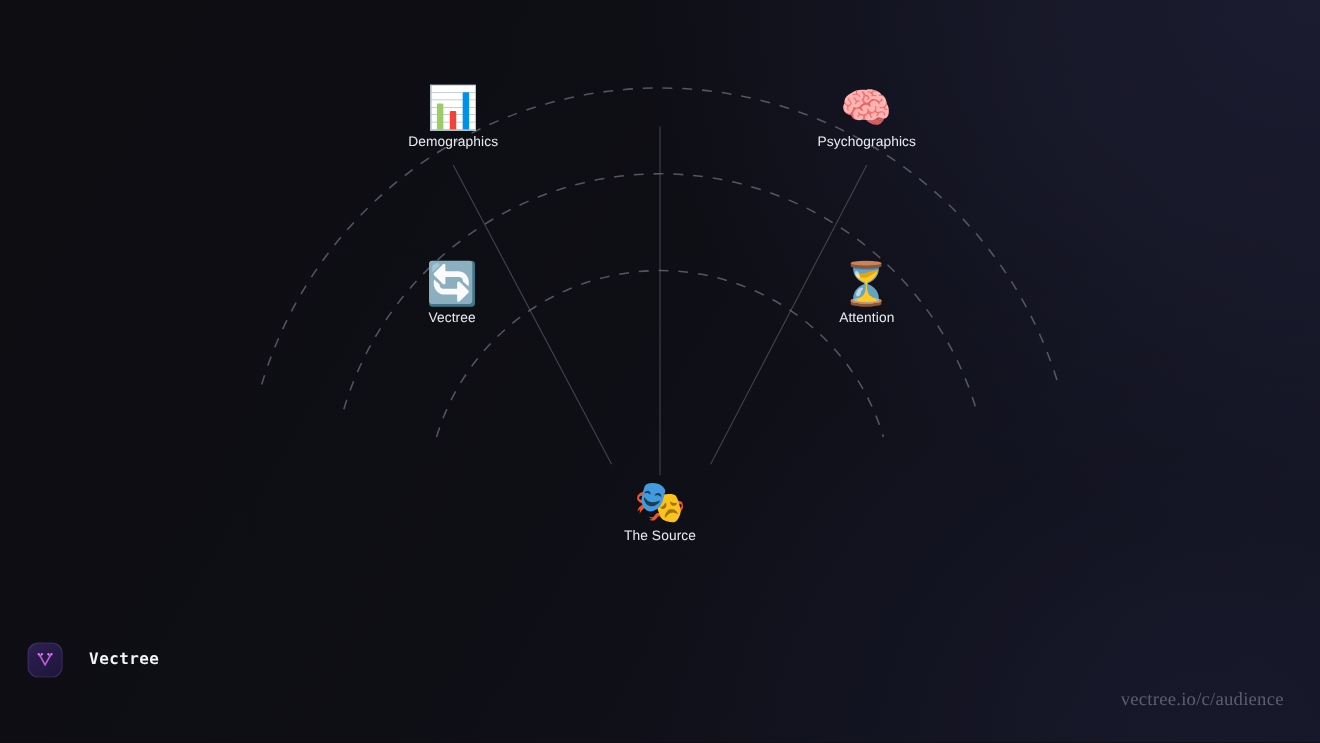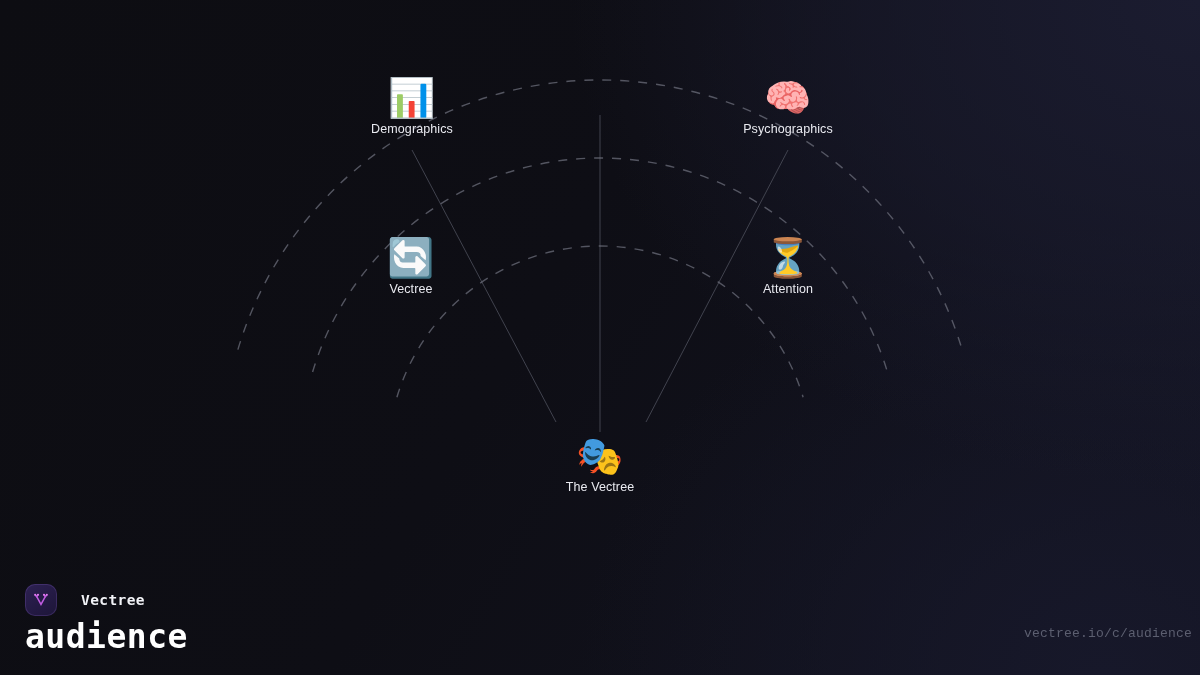--- a/index.html
+++ b/index.html
@@ -94,24 +94,24 @@
     top: 57px;
     font-family: "DejaVu Sans Mono", "Liberation Mono", monospace;
     font-size: 33px;
     font-weight: bold;
     color: #ffffff;
     letter-spacing: 0.5px;
     line-height: 40px;
   }
   #footer-url {
     position: absolute;
-    right: 8px;
+    right: 33px;
     top: 66px;
-    font-family: Liberation Mono, monospace;
-    font-size: 13px;
+    font-family: Liberation Serif, serif;
+    font-size: 17px;
     color: #5c5f70;
     letter-spacing: 0.2px;
   }
 </style>
 </head>
 <body>
 
 <div id="stage">
 
   <svg id="graph-svg" viewBox="0 0 1200 675">
@@ -139,21 +139,21 @@
       <div class="node" style="left: 411px; top: 236px;">
         <span class="node-emoji">🔄</span>
         <span class="node-label">Vectree</span>
       </div>
       <div class="node" style="left: 788px; top: 236px;">
         <span class="node-emoji">⏳</span>
         <span class="node-label">Attention</span>
       </div>
       <div class="node" style="left: 600px; top: 434px;">
         <span class="node-emoji">🎭</span>
-        <span class="node-label">The Vectree</span>
+        <span class="node-label">The Source</span>
       </div>
     </div>
 
   <div id="footer">
 
     <div id="brand-row">
       <div id="brand-logo">
         <svg width="20" height="20" viewBox="0 0 20 20">
           <g stroke="#c05ce0" stroke-width="1.5" stroke-linecap="round" fill="none">
             <path d="M5.6 6.4 L10 14.4 L14.4 6.4"></path>
@@ -166,18 +166,17 @@
             <circle cx="4.2" cy="4.7" r="1.05"></circle>
             <circle cx="7.0" cy="4.7" r="1.05"></circle>
             <circle cx="13.0" cy="4.7" r="1.05"></circle>
             <circle cx="15.8" cy="4.7" r="1.05"></circle>
           </g>
         </svg>
       </div>
       <span id="brand-name">Vectree</span>
     </div>
 
-    <div id="page-title">audience</div>
 
     <div id="footer-url">vectree.io/c/audience</div>
   </div>
 
 </div>
 
 </body></html>

